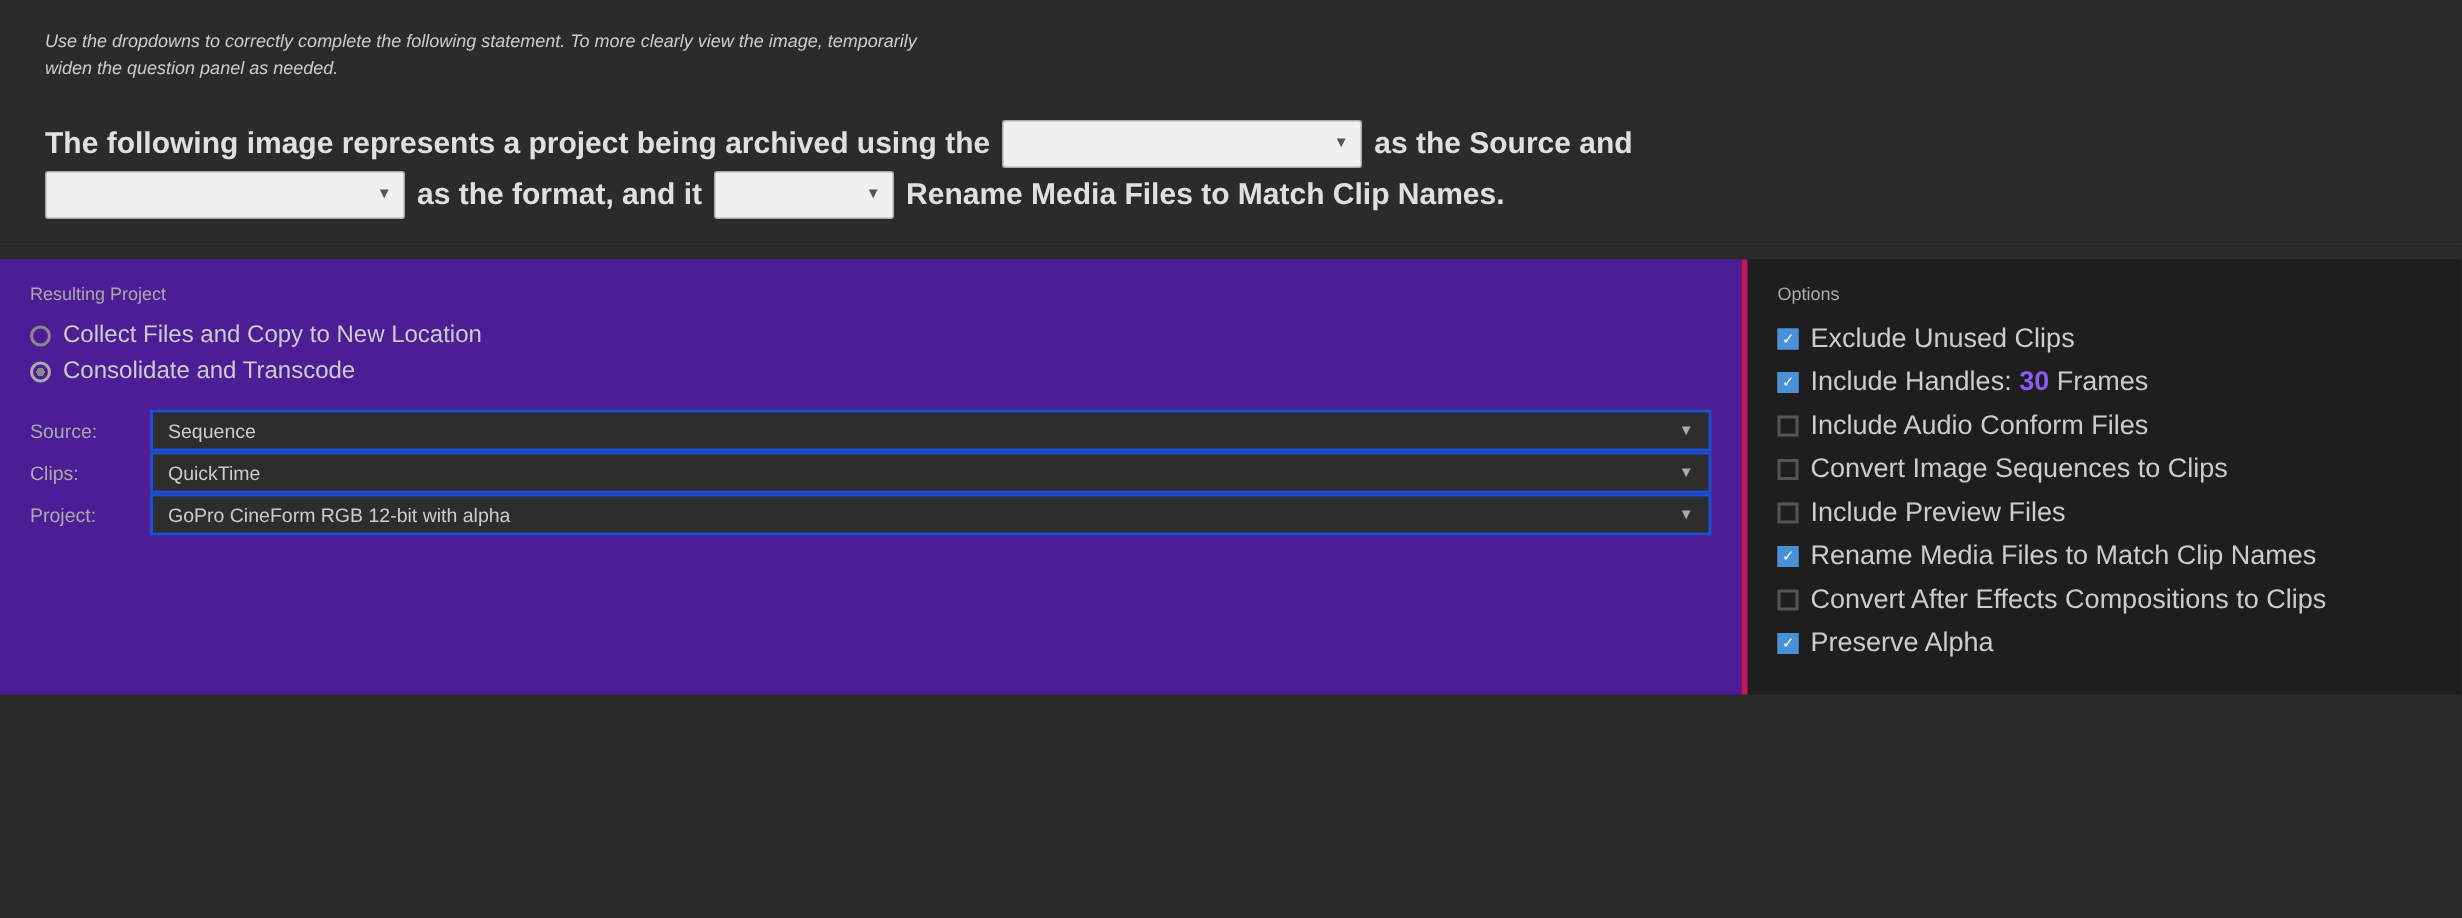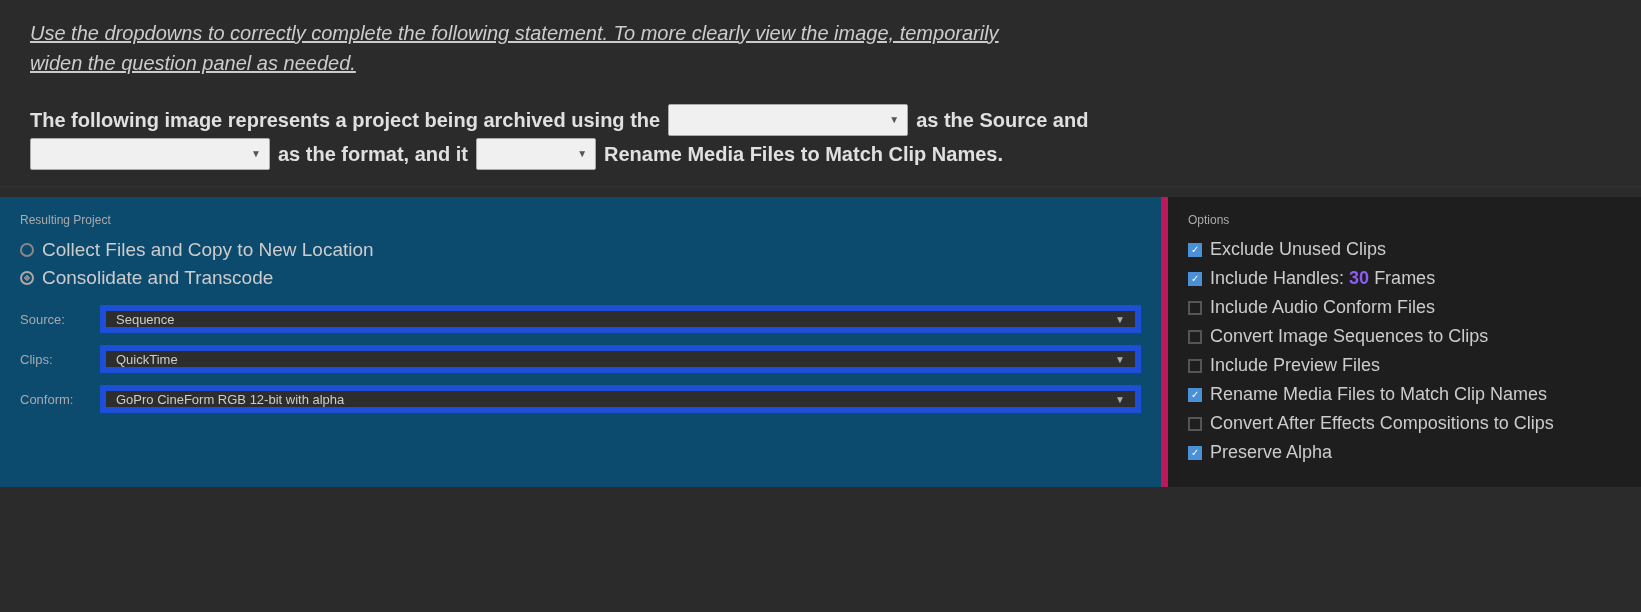--- a/index.html
+++ b/index.html
@@ -8,25 +8,24 @@
       color: #d0d0d0;
       font-family: Arial, sans-serif;
       font-size: 14px;
       width: 1641px;
       min-height: 612px;
       overflow: hidden;
     }
 
     .top-instruction {
       padding: 18px 30px 10px 30px;
-      font-size: 20px;
+      font-size: 12px;
       color: #cccccc;
       line-height: 1.5;
       font-style: italic;
-      text-decoration: underline;
     }
 
     .question-row {
       padding: 12px 30px 12px 30px;
       font-size: 20px;
       color: #e0e0e0;
       font-weight: bold;
       display: flex;
       align-items: center;
       flex-wrap: wrap;
@@ -62,84 +61,84 @@
     }
 
     .main-area {
       display: flex;
       gap: 0;
       margin: 10px 0 0 0;
     }
 
     .left-panel {
       flex: 1;
-      background-color: #0c4a6e;
+      background-color: #4c1d95;
       padding: 16px 20px;
       min-width: 600px;
     }
 
     .right-panel {
       width: 480px;
       background-color: #1e1e1e;
       padding: 16px 20px;
-      border-left: 7px solid #be185d;
+      border-left: 4px solid #be185d;
     }
 
     .panel-title {
       font-size: 12px;
       color: #aaaaaa;
       margin-bottom: 12px;
       font-weight: normal;
     }
 
     .radio-group {
       margin-bottom: 16px;
     }
 
     .radio-item {
       display: flex;
       align-items: center;
       gap: 8px;
       margin-bottom: 6px;
-      font-size: 19px;
+      font-size: 16px;
       color: #cccccc;
     }
 
     .radio-circle {
       width: 14px;
       height: 14px;
       border-radius: 50%;
       border: 2px solid #888;
       display: inline-block;
       flex-shrink: 0;
     }
 
     .radio-circle.selected {
       border-color: #aaa;
       background: radial-gradient(circle, #888 40%, transparent 40%);
     }
 
     .field-row {
       display: flex;
       align-items: center;
-      margin-bottom: 12px;
+      margin-bottom: 0;
       gap: 0;
     }
 
     .field-label {
       font-size: 13px;
       color: #aaaaaa;
       width: 80px;
       flex-shrink: 0;
     }
 
     .field-dropdown {
       flex: 1;
       background-color: #2d2d2d;
-      border: 6px solid #1d4ed8;
+      border: 2px solid #1d4ed8;
       color: #cccccc;
       height: 28px;
       display: flex;
       align-items: center;
       justify-content: space-between;
       padding: 0 10px;
       font-size: 13px;
       cursor: pointer;
       position: relative;
     }
@@ -276,21 +275,21 @@
 
     <div class="field-row">
       <span class="field-label">Clips:</span>
       <div class="field-dropdown">
         <span>QuickTime</span>
         <span class="arrow">▼</span>
       </div>
     </div>
 
     <div class="field-row">
-      <span class="field-label">Conform:</span>
+      <span class="field-label">Project:</span>
       <div class="field-dropdown">
         <span>GoPro CineForm RGB 12-bit with alpha</span>
         <span class="arrow">▼</span>
       </div>
     </div>
 
   </div>
 
   <div class="right-panel">
     <div class="panel-title">Options</div>

